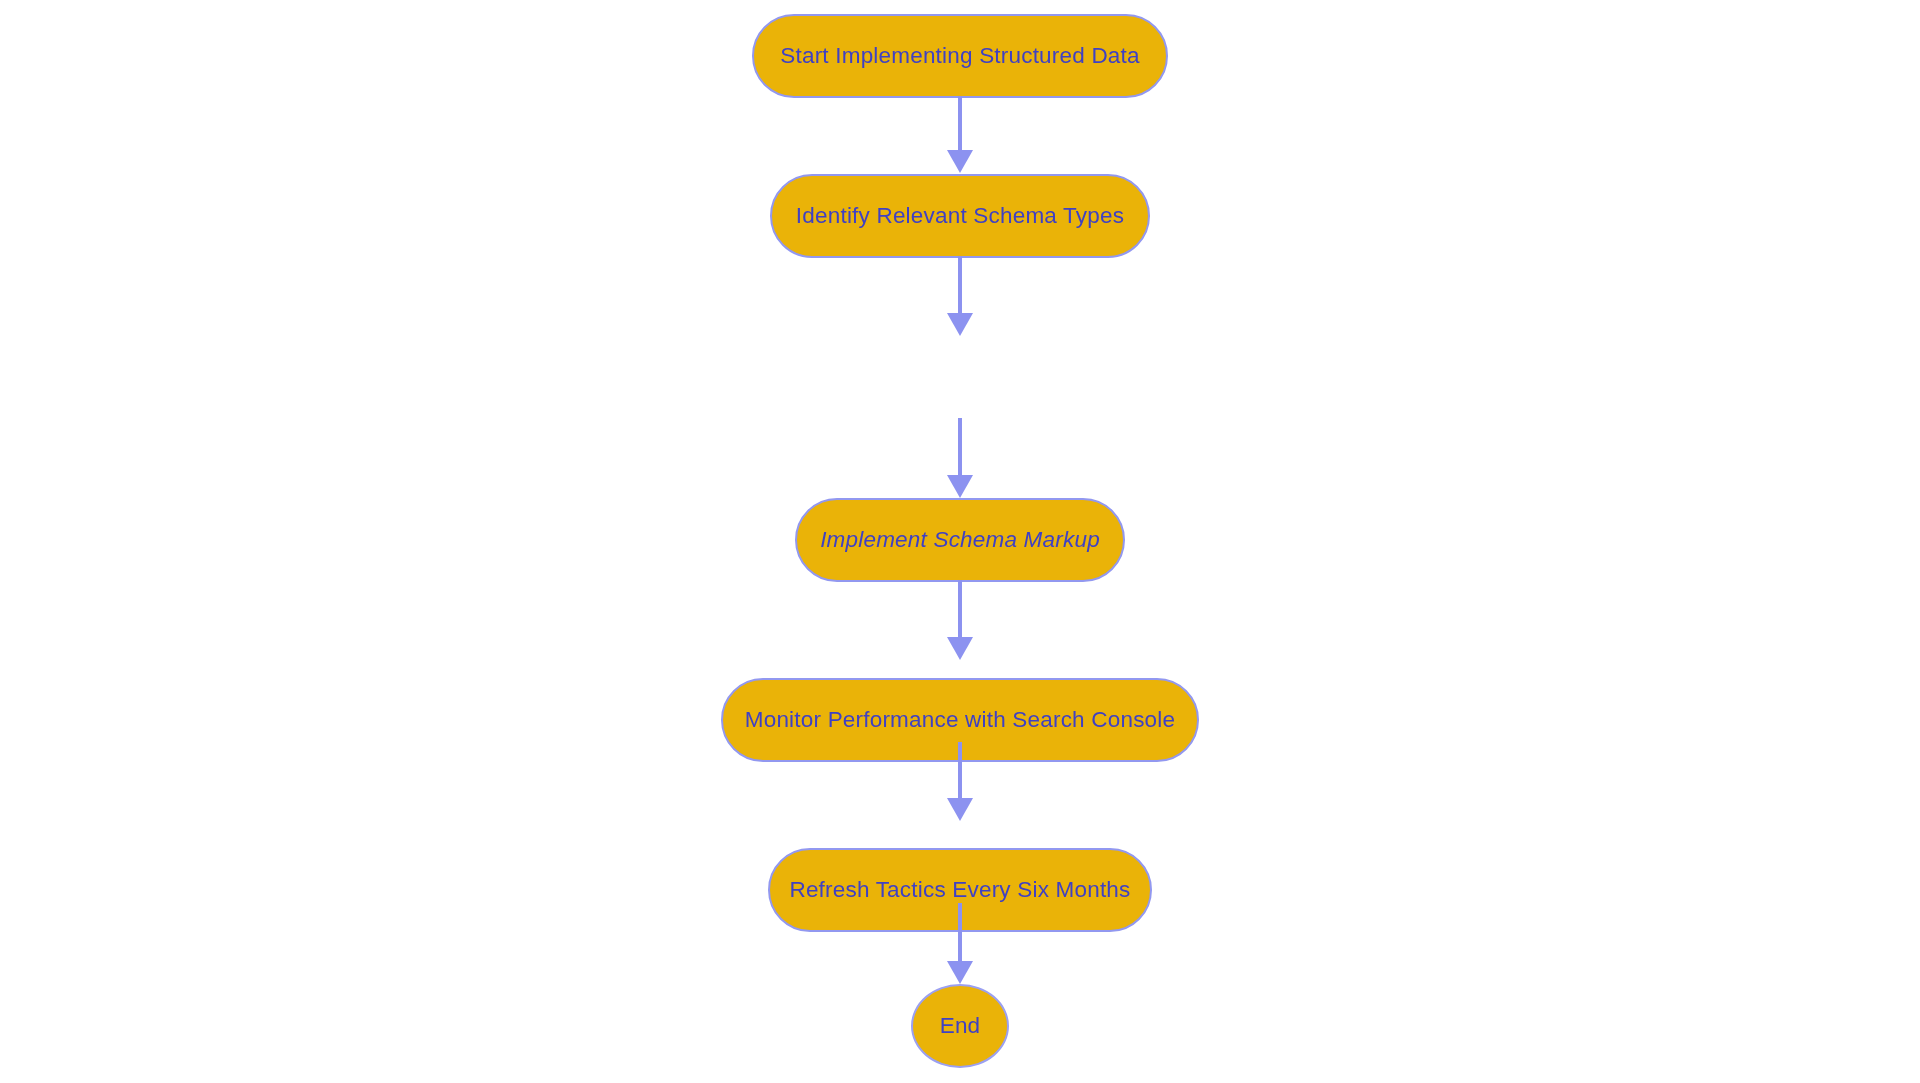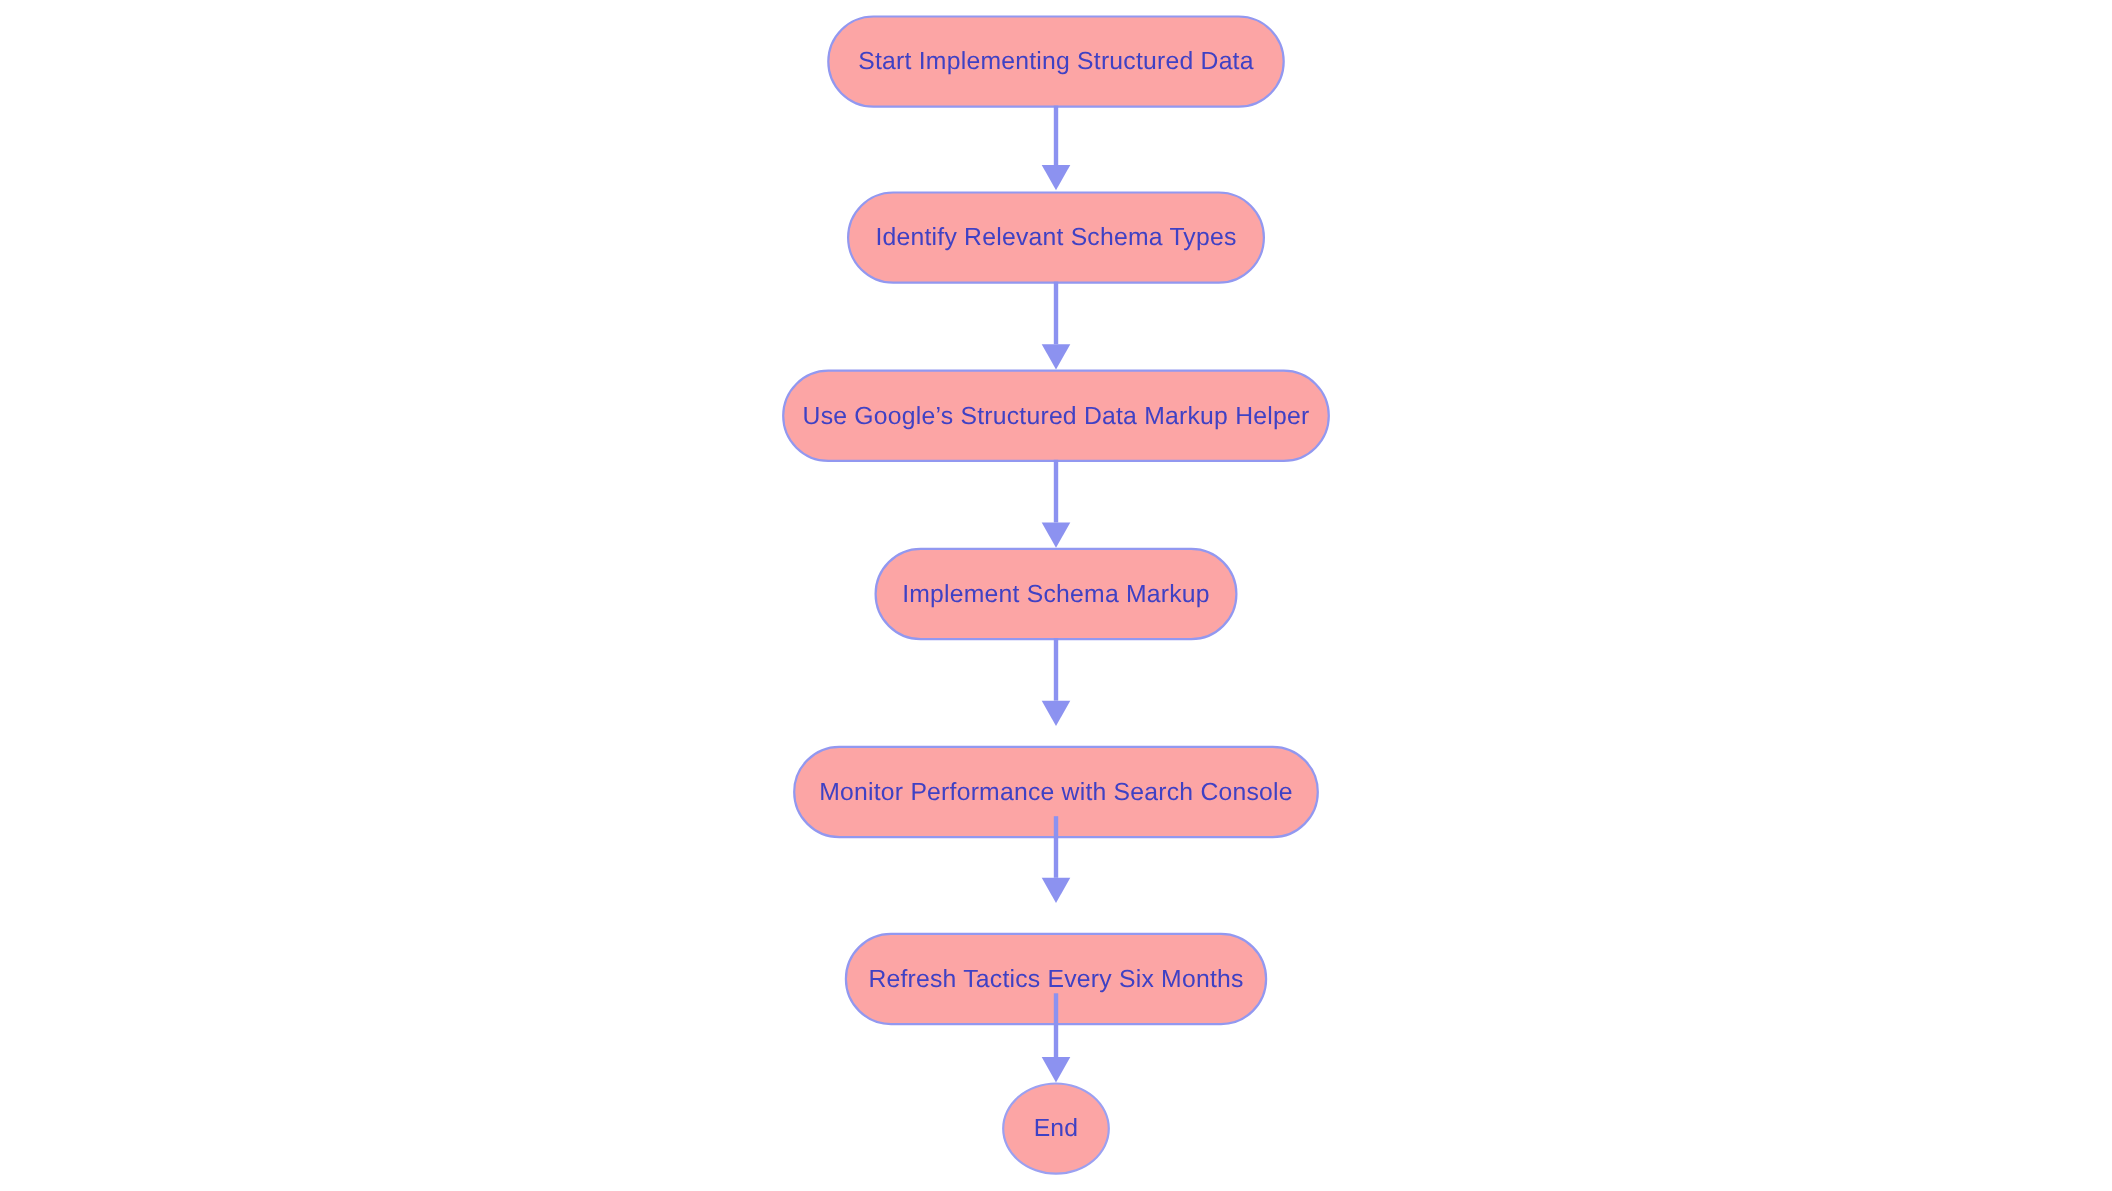--- a/index.html
+++ b/index.html
@@ -14,37 +14,37 @@
     height: 1083px;
     background: #ffffff;
     overflow: hidden;
   }
   .node {
     position: absolute;
     left: 960px;
     transform: translateX(-50%);
     height: 84px;
     box-sizing: border-box;
-    background: #fca5a5;
+    background: #eab308;
     border: 2px solid #9298f0;
     border-radius: 42px;
     display: flex;
     align-items: center;
     justify-content: center;
     color: #3f41c4;
     font-size: 22.5px;
     font-weight: 500;
     letter-spacing: 0.2px;
     white-space: nowrap;
     text-align: center;
   }
   .n1 { top: 14px;  width: 416px; }
   .n2 { top: 174px; width: 380px; }
   .n3 { top: 336px; width: 498px; }
-  .n4 { top: 498px; width: 330px; }
+  .n4 { top: 498px; width: 330px; font-style: italic; }
   .n5 { top: 678px; width: 478px; }
   .n6 { top: 848px; width: 384px; }
   .n7 { top: 984px; width: 98px; height: 84px; border-radius: 50%; border-color: #9ba0f1; text-align: center; }
 
   .arrow {
     position: absolute;
     left: 958px;
     width: 4px;
     background: #8c92f0;
   }
@@ -77,23 +77,20 @@
   </div>
 
   <div class="arrow e1"></div>
 
   <div class="node n2">
     <span>Identify Relevant Schema Types</span>
   </div>
 
   <div class="arrow e2"></div>
 
-  <div class="node n3">
-    <span>Use Google’s Structured Data Markup Helper</span>
-  </div>
 
   <div class="arrow e3"></div>
 
   <div class="node n4">
     <span>Implement Schema Markup</span>
   </div>
 
   <div class="arrow e4"></div>
 
   <div class="node n5">

